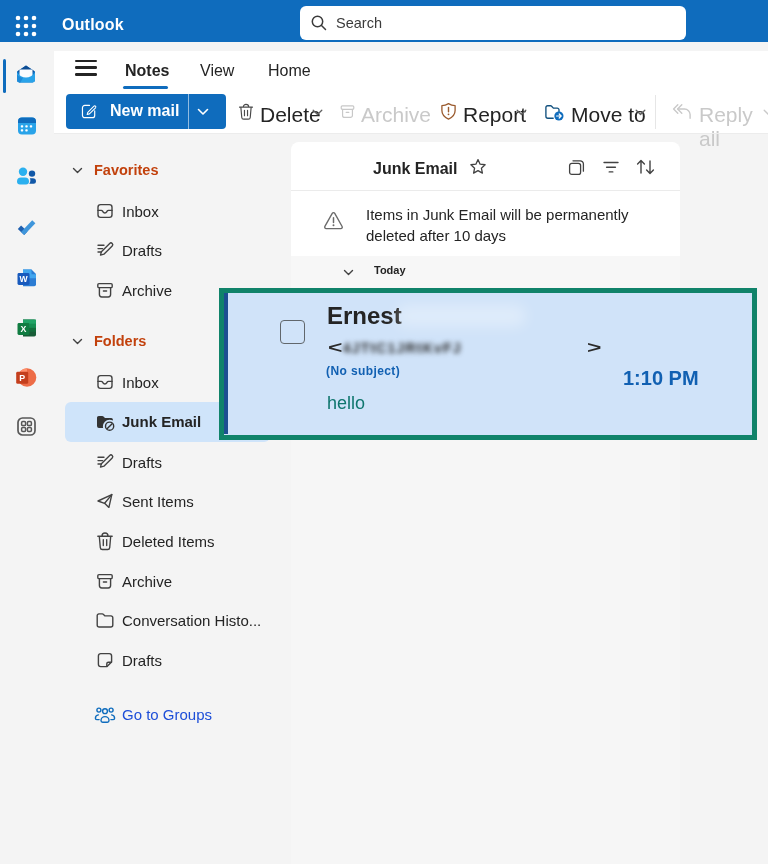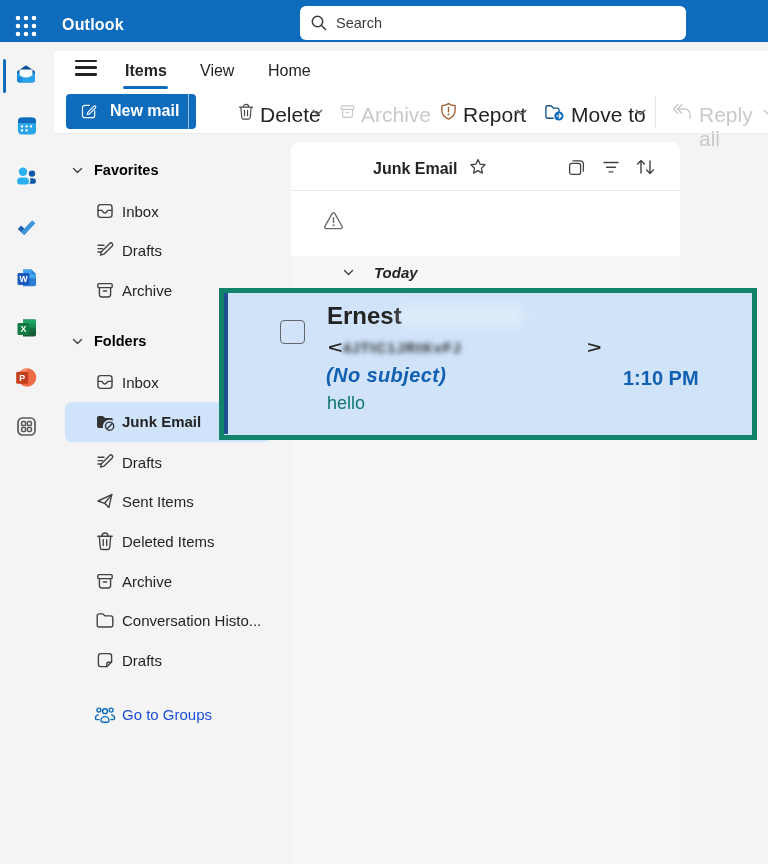--- a/index.html
+++ b/index.html
@@ -24,52 +24,52 @@
   #head { left:54px; top:51px; width:714px; height:83px; background:#fff; }
   #burger { left:21px; top:8.6px; width:22px; height:16px; }
   #burger div { height:2.4px; background:#242424; border-radius:1.2px; margin-bottom:4.4px; }
   .tab { top:11px; font-size:16px; color:#242424; }
   #tab-home { left:71px; font-weight:bold; }
   #tab-view { left:146px; }
   #tab-help { left:214px; }
   #tab-underline { left:69px; top:35px; width:45px; height:3px; border-radius:2px; background:#0f6cbd; }
 
   
-  #newmail { left:12px; top:43px; width:130px; height:35px; background:#0f6cbd; border-radius:4px; color:#fff; }
+  #newmail { left:12px; top:43px; width:160px; height:35px; background:#0f6cbd; border-radius:4px; color:#fff; }
   #newmail .txt { position:absolute; left:44px; top:8px; font-size:16px; font-weight:bold; }
   #newmail .sep { position:absolute; left:122px; top:0; width:1px; height:35px; background:rgba(255,255,255,0.55); }
   .cmd-tx { font-size:21px; color:#242424; }
   .cmd-dis { color:#c9c9c9; }
 
   
-  .fl-head { font-size:14.5px; font-weight:bold; color:#000000; }
+  .fl-head { font-size:14.5px; font-weight:bold; color:#c2410c; }
   .fl-item { font-size:15px; color:#242424; }
   #junk-hl { left:65px; top:402px; width:205px; height:40px; border-radius:6px; background:#cfe4fa; }
   #goto { color:#1d4ed8; font-size:15px; }
 
   
   #pane { left:291px; top:142px; width:389px; height:722px; background:#f6f6f6; border-radius:8px 8px 0 0; }
   #pane-top { left:0; top:0; width:389px; height:114px; background:#fff; border-radius:8px 8px 0 0; }
   #pane-title { left:82px; top:17.5px; font-size:16px; font-weight:bold; }
   .pane-div { position:absolute; left:0; width:389px; height:1px; background:#ebebeb; }
   #warn-tx { left:75px; top:62px; font-size:15px; line-height:21px; color:#242424; }
   #today-band { left:0; top:114px; width:389px; height:32px; background:#f7f7f7; }
-  #today-tx { left:83px; top:8px; font-size:15px; font-weight:bold;font-style:italic; }
+  #today-tx { left:83px; top:8px; font-size:11px; font-weight:bold; }
 
   
   #annot { left:219px; top:288px; width:538px; height:152px; background:#d0e3f9; border:5.5px solid #10836a; }
   #annot-bar { position:absolute; left:0px; top:0px; width:3.5px; height:141px; background:#1d4f91; }
   #cbx { position:absolute; left:56px; top:27px; width:25px; height:24px; border:1.5px solid #61676c; border-radius:4px; }
   #ern { position:absolute; left:103px; top:9px; font-size:24px; font-weight:bold; color:#242424; }
   #smudge { position:absolute; left:172px; top:12px; width:130px; height:22px; background:rgba(255,255,255,0.32); border-radius:10px; filter:blur(7px); }
   #emline { position:absolute; left:104px; top:45px; font-size:17px; font-weight:bold; color:#2b2b2b; }
   #emblur { filter:blur(2.5px); letter-spacing:1.2px; font-size:14px; }
   .wide { display:inline-block; transform:scaleX(1.45); transform-origin:left center; }
   #emgt { position:absolute; left:363px; top:45px; font-size:17px; font-weight:bold; color:#2b2b2b; }
-  #nosub { position:absolute; left:102px; top:71px; font-size:20px; font-weight:bold; color:#1160b2; letter-spacing:0.4px;font-style:italic; }
+  #nosub { position:absolute; left:102px; top:71px; font-size:12px; font-weight:bold; color:#1160b2; letter-spacing:0.4px; }
   #time { position:absolute; left:399px; top:74px; font-size:20px; font-weight:bold; color:#1160b2; }
   #hello { position:absolute; left:103px; top:100px; font-size:18px; color:#0f766e; }
 </style>
 </head>
 <body>
 
 <div id="topbar" class="abs">
   <svg id="waffle" class="abs" width="28" height="28" viewBox="0 0 28 28">
     <g fill="#fff">
       <circle cx="6" cy="6" r="2.3"></circle>
@@ -157,21 +157,21 @@
     <rect x="11.4" y="11.4" width="4" height="4" rx="1.2" fill="none" stroke="#585858" stroke-width="1.5"></rect>
   </svg>
 </div>
 
 <div id="head" class="abs">
   <div id="burger" class="abs">
       <div></div>
       <div></div>
       <div></div>
     </div>
-  <div id="tab-home" class="abs tab">Items</div>
+  <div id="tab-home" class="abs tab">Notes</div>
   <div id="tab-view" class="abs tab">View</div>
   <div id="tab-help" class="abs tab">Home</div>
   <div id="tab-underline" class="abs"></div>
 
   <div id="newmail" class="abs">
     <svg style="position:absolute;left:14px;top:9px;" width="17" height="17" viewBox="0 0 20 20">
       <path d="M17.3 9.2 v5.4 a2.7 2.7 0 0 1-2.7 2.7 H5.6 a2.7 2.7 0 0 1-2.7-2.7 V5.6 a2.7 2.7 0 0 1 2.7-2.7 h5.6" fill="none" stroke="#fff" stroke-width="1.4" stroke-linecap="round"></path>
       <path d="M9.2 10.9 l7.2-7.2 a1.35 1.35 0 0 1 1.9 1.9 L11.1 12.8 l-2.7 0.8 Z" fill="none" stroke="#fff" stroke-width="1.25" stroke-linejoin="round"></path>
     </svg>
     <div class="txt">New mail</div>
@@ -368,20 +368,21 @@
       <path d="M6 16 V3.6 M2.6 7 L6 3.6 6 3.6 9.4 7"></path>
       <path d="M15 4 v12.4 M11.6 13 l3.4 3.4 3.4-3.4"></path>
     </g>
   </svg>
   <div class="pane-div" style="top:48px;"></div>
   <svg class="abs" style="left:32px;top:68px;" width="21" height="22" viewBox="0 0 20 19">
     <path d="M8.8 2.2 a1.4 1.4 0 0 1 2.4 0 l7 12.5 a1.4 1.4 0 0 1-1.2 2.1 H3 a1.4 1.4 0 0 1-1.2-2.1 Z" fill="none" stroke="#6b6b6b" stroke-width="1.3" stroke-linejoin="round"></path>
     <path d="M10 6.3 v4.6" stroke="#6b6b6b" stroke-width="1.4" stroke-linecap="round"></path>
     <circle cx="10" cy="13.5" r="0.95" fill="#6b6b6b"></circle>
   </svg>
+  <div id="warn-tx" class="abs">Items in Junk Email will be permanently<br>deleted after 10 days</div>
   <div class="pane-div" style="top:114px;"></div>
   <div id="today-band" class="abs">
     <svg class="abs" style="left:51px;top:10px;" width="13" height="13" viewBox="0 0 13 13">
       <path d="M2.5 4.5 L6.5 8.5 l4-4" fill="none" stroke="#424242" stroke-width="1.4" stroke-linecap="round" stroke-linejoin="round"></path>
     </svg>
     <div id="today-tx" class="abs">Today</div>
   </div>
 </div>
 
 <div id="annot" class="abs">

